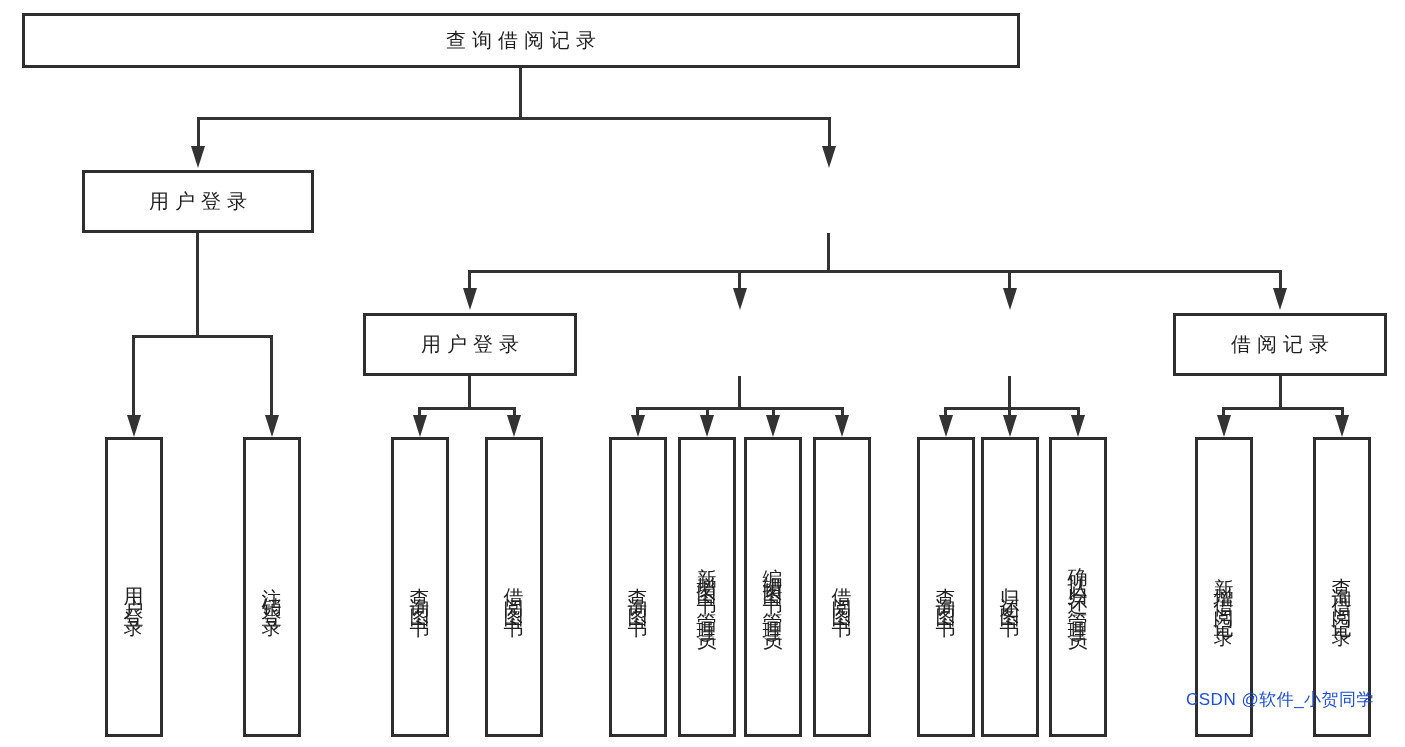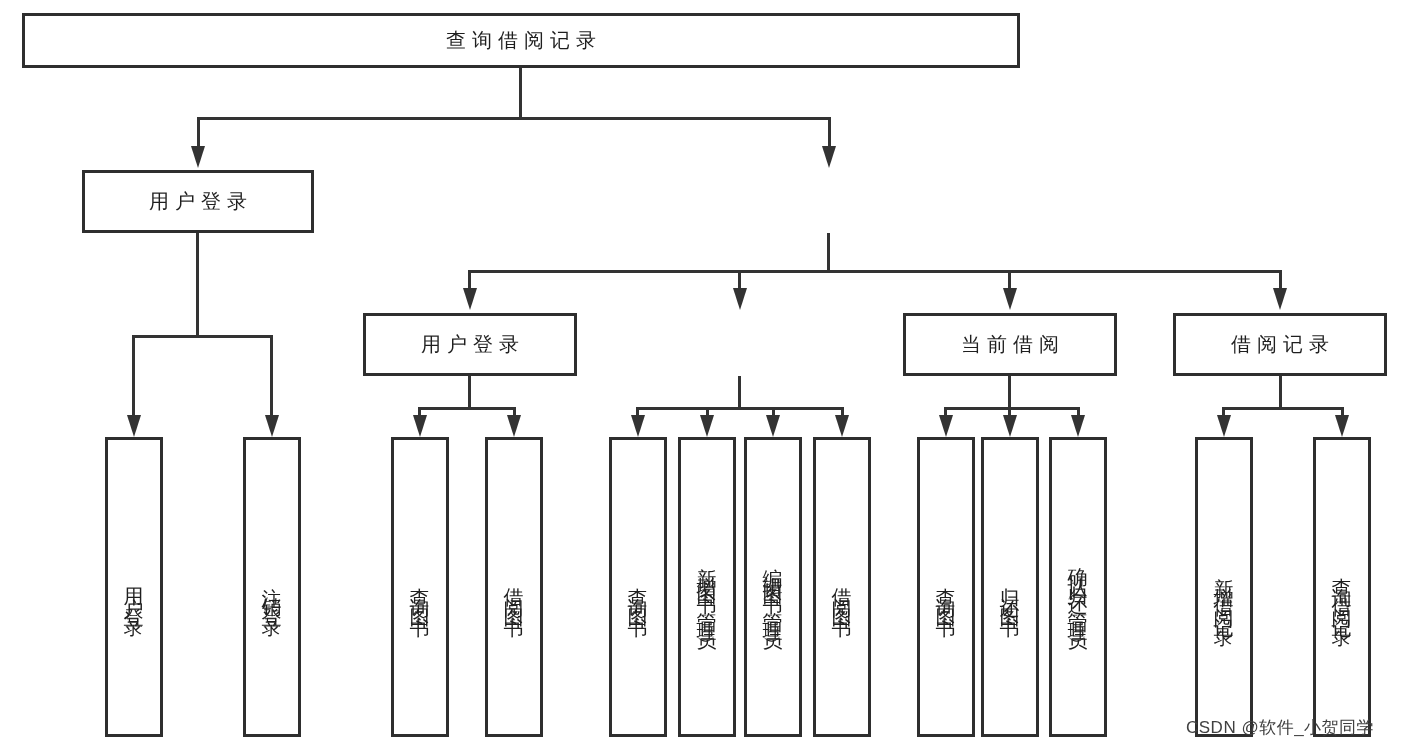--- a/index.html
+++ b/index.html
@@ -56,24 +56,24 @@
     position: absolute;
     width: 0;
     height: 0;
     border-left: 7px solid transparent;
     border-right: 7px solid transparent;
     border-top: 22px solid #333333;
   }
   .watermark {
     position: absolute;
     left: 1186px;
-    top: 716px;
+    top: 688px;
     font-size: 17px;
     letter-spacing: 0.5px;
-    color: #404040;
+    color: #1d4ed8;
     white-space: nowrap;
     z-index: 5;
   }
 </style>
 </head>
 <body>
 
 <div id="stage">
 
   <div class="box" style="left:22px; top:13px; width:998px; height:55px;">
@@ -105,23 +105,20 @@
   <div class="v" style="left:738px; top:270px; height:20px;"></div>
   <div class="arrow" style="left:733px; top:288px;"></div>
   <div class="v" style="left:1008px; top:270px; height:20px;"></div>
   <div class="arrow" style="left:1003px; top:288px;"></div>
   <div class="v" style="left:1279px; top:270px; height:20px;"></div>
   <div class="arrow" style="left:1273px; top:288px;"></div>
 
   <div class="box" style="left:363px; top:313px; width:214px; height:63px;">
     <span class="hlabel">用户登录</span>
   </div>
-  <div class="box" style="left:903px; top:313px; width:214px; height:63px;">
-    <span class="hlabel">当前借阅</span>
-  </div>
   <div class="box" style="left:1173px; top:313px; width:214px; height:63px;">
     <span class="hlabel">借阅记录</span>
   </div>
 
   <div class="v" style="left:468px; top:376px; height:33px;"></div>
   <div class="h" style="left:418px; top:407px; width:98px;"></div>
   <div class="v" style="left:418px; top:407px; height:12px;"></div>
   <div class="arrow" style="left:413px; top:415px;"></div>
   <div class="v" style="left:513px; top:407px; height:12px;"></div>
   <div class="arrow" style="left:507px; top:415px;"></div>

